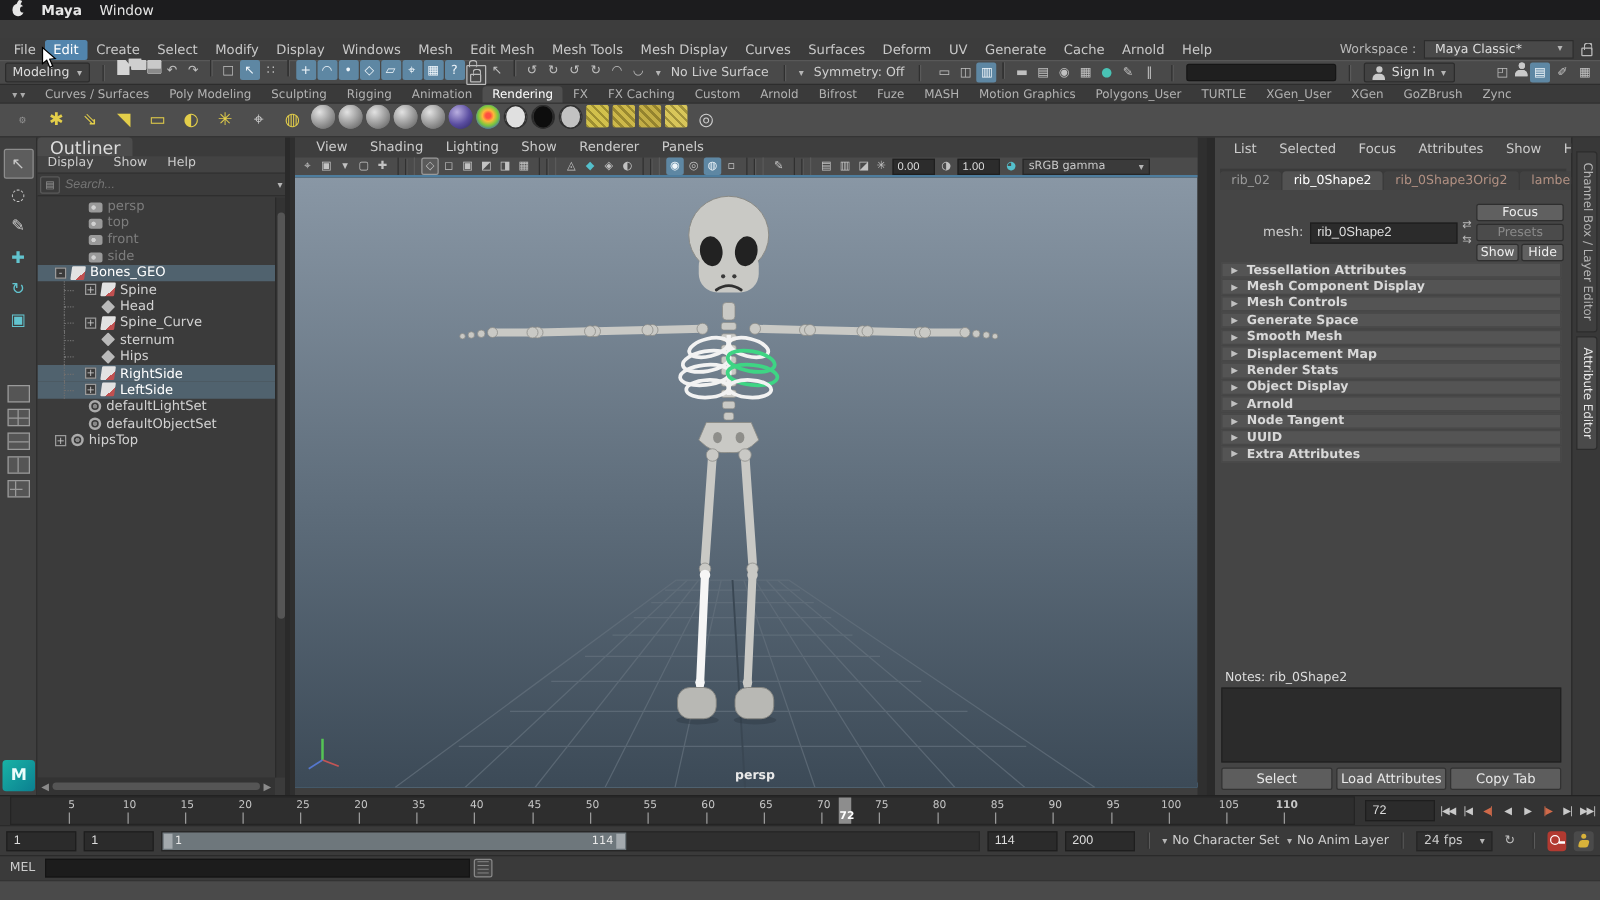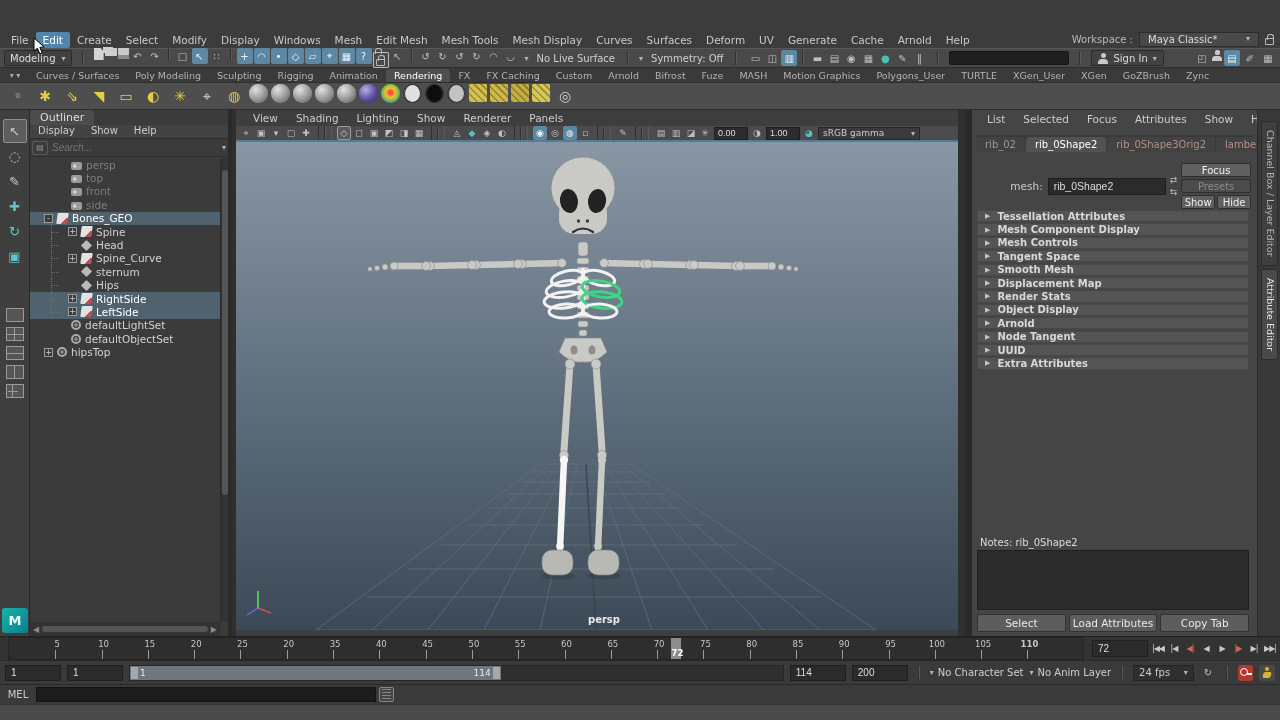--- a/index.html
+++ b/index.html
@@ -89,21 +89,21 @@
   .lay.l2h{background:linear-gradient(#9a9a9a,#9a9a9a) 0 50%/100% 1px no-repeat,#555;}
   .lay.l2v{background:linear-gradient(#9a9a9a,#9a9a9a) 50% 0/1px 100% no-repeat,#555;}
   .lay.l3{background:linear-gradient(#9a9a9a,#9a9a9a) 35% 0/1px 100% no-repeat,linear-gradient(#9a9a9a,#9a9a9a) 35% 50%/65% 1px no-repeat,#555;}
   #maya-logo{position:absolute;left:2px;bottom:3px;width:26px;height:25px;border-radius:3px;
     background:linear-gradient(135deg,#19b3a6,#0b7f90);color:#eafcfb;font-weight:bold;font-size:13px;
     display:flex;align-items:center;justify-content:center;}
 
   
   #outliner{position:absolute;left:30px;top:0;width:202px;height:526px;background:#3b3b3b;border-right:4px solid #2a2a2a;}
   #outl-tab{height:15px;background:#3b3b3b;display:flex;}
-  #outl-tab span{background:#4c4c4c;padding:1px 10px 0;font-size:11px;color:#ddd;border-radius:3px 3px 0 0;}
+  #outl-tab span{background:#4c4c4c;padding:1px 10px 0;font-size:14px;color:#ddd;border-radius:3px 3px 0 0;}
   #outl-menus{height:14px;display:flex;gap:0;background:#434343;border-bottom:1px solid #2e2e2e;}
   #outl-menus span{padding:0 8px;font-size:10px;color:#ccc;}
   #outl-search{height:18px;display:flex;align-items:center;background:#3b3b3b;border-bottom:1px solid #2e2e2e;padding:0 2px;gap:2px;}
   .osearch-ic{width:16px;height:14px;border:1px solid #5a5a5a;border-radius:2px;color:#999;font-size:8px;display:flex;align-items:center;justify-content:center;}
   #outl-search input{flex:1;background:transparent;border:none;outline:none;color:#999;font-size:10px;font-style:italic;}
   #otree{position:absolute;top:48px;bottom:14px;left:0;right:8px;overflow:hidden;}
   .orow{position:relative;height:13.4px;display:flex;align-items:center;gap:4px;font-size:10.5px;color:#d2d2d2;white-space:nowrap;}
   .orow.gray{color:#7d7d7d;}
   .orow.sel{background:#50626e;color:#fff;}
   .orow.d0{padding-left:14px;}
@@ -206,20 +206,25 @@
   #helprow{top:704px;height:16px;background:#4a4a4a;border-top:1px solid #333;}
 
   
   #cursor{position:absolute;left:33px;top:37px;z-index:99;pointer-events:none;}
 </style>
 </head>
 <body>
 
 <div id="app">
 
+  <div class="row" id="macbar">
+    <span class="apple"></span>
+    <span class="mac-app">Maya</span>
+    <span>Window</span>
+  </div>
 
 
   <div class="row" id="menubar">
 
   <span class="mitem">File</span>
       <span class="mitem hl">Edit</span>
       <span class="mitem">Create</span>
       <span class="mitem">Select</span>
       <span class="mitem">Modify</span>
       <span class="mitem">Display</span>
@@ -1019,21 +1024,21 @@
             <span>Mesh Component Display</span>
           </div>
 
           <div class="aesec">
             <span class="arr">▶</span>
             <span>Mesh Controls</span>
           </div>
 
           <div class="aesec">
             <span class="arr">▶</span>
-            <span>Tangent Space</span>
+            <span>Generate Space</span>
           </div>
 
           <div class="aesec">
             <span class="arr">▶</span>
             <span>Smooth Mesh</span>
           </div>
 
           <div class="aesec">
             <span class="arr">▶</span>
             <span>Displacement Map</span>

